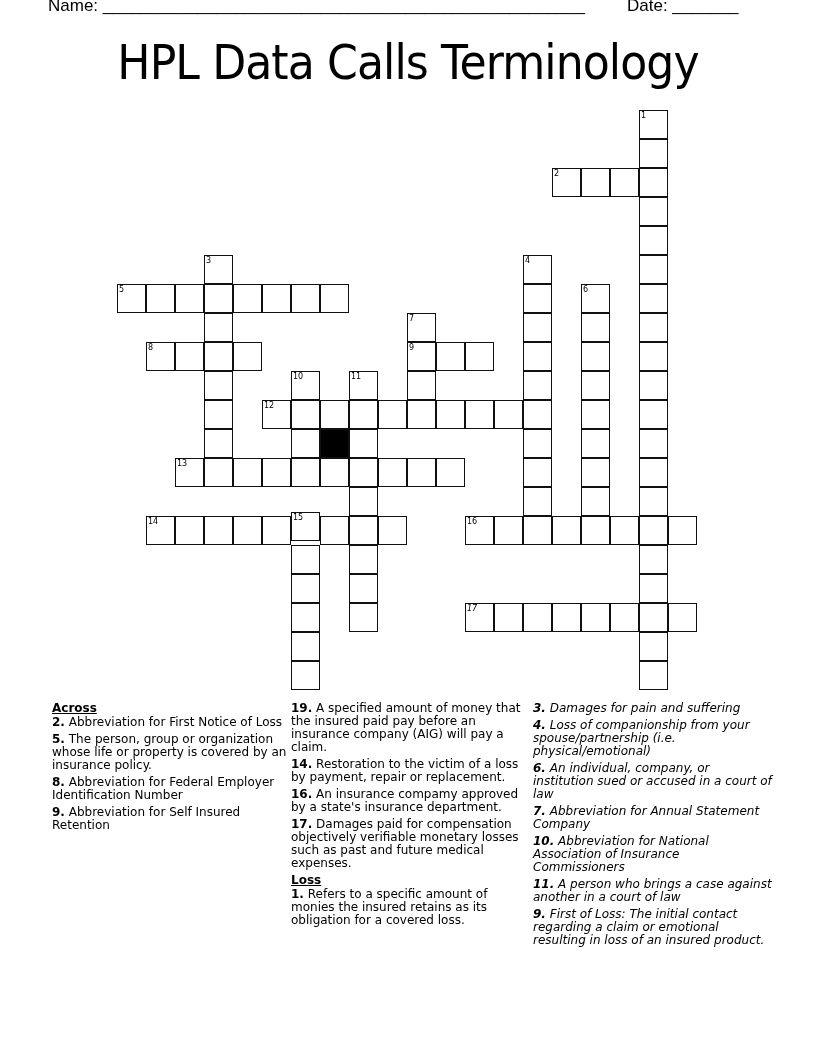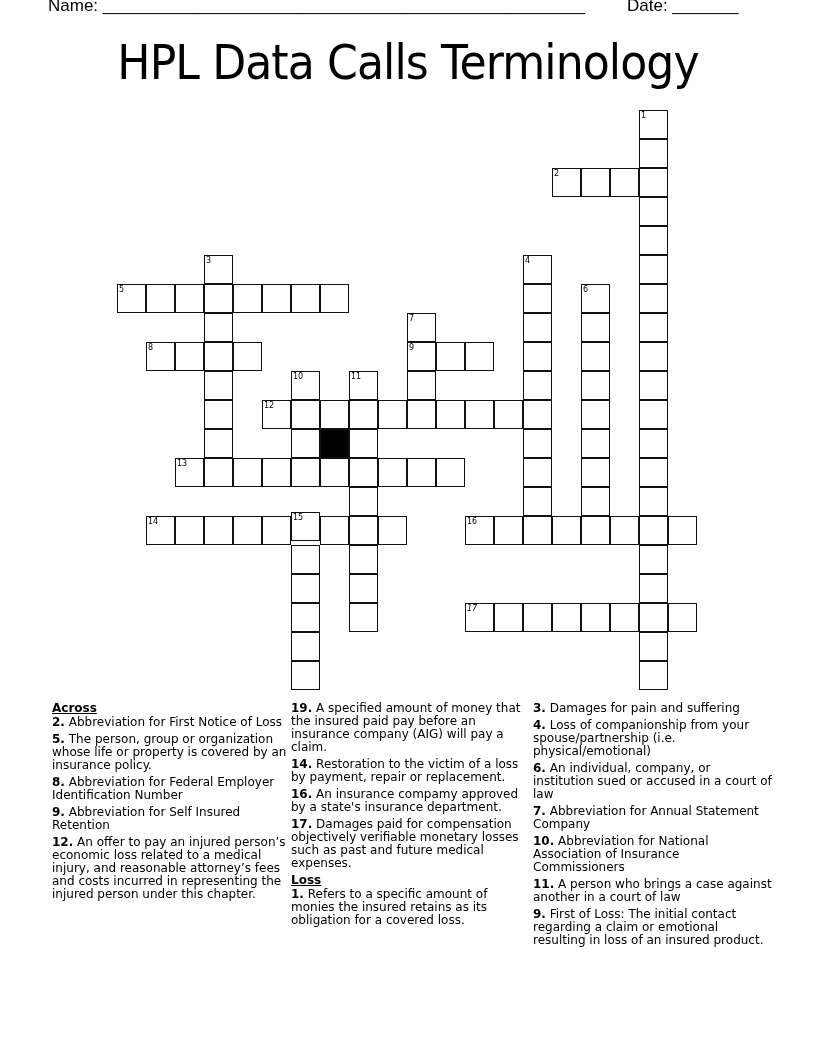--- a/index.html
+++ b/index.html
@@ -11,21 +11,21 @@
   #grid { position:absolute; left:0; top:0; width:816px; height:700px; }
   .cell { position:absolute; width:29px; height:29px; box-sizing:border-box; border:1.5px solid #111; background:#fff; }
   .cell.black { background:#000; }
   .num { position:absolute; left:1px; top:0px; font-size:8px; line-height:9px; font-family:"DejaVu Sans", sans-serif; }
   .clues { position:absolute; top:702px; font-size:12px; line-height:13px; font-family:"DejaVu Sans", sans-serif; }
   .clue { margin-bottom:4px; }
   .clue b { font-weight:bold; }
   .sec { text-decoration:underline; font-weight:bold; margin-bottom:1px; }
   #col1 { left:52px; width:236px; }
   #col2 { left:291px; width:236px; }
-  #col3 { left:533px; width:240px; }
+  #col3 { left:533px; width:240px;font-style:italic; }
 </style>
 </head>
 <body>
 
 <div class="hdr" id="name-label">Name: ___________________________________________________</div>
 <div class="hdr" id="date-label">Date: _______</div>
 
 <div class="title">HPL Data Calls Terminology</div>
 
 <div id="grid">
@@ -182,21 +182,20 @@
     <div class="cell" style="left: 668px; top: 603px;"></div>
     <div class="cell black" style="left: 320px; top: 429px;"></div>
   </div>
 
 <div class="clues" id="col1">
   <div class="sec">Across</div>
   <div class="clue"><b>2.</b> <span>Abbreviation for First Notice of Loss</span></div>
   <div class="clue"><b>5.</b> <span>The person, group or organization whose life or property is covered by an insurance policy.</span></div>
   <div class="clue"><b>8.</b> <span>Abbreviation for Federal Employer Identification Number</span></div>
   <div class="clue"><b>9.</b> <span>Abbreviation for Self Insured Retention</span></div>
-  <div class="clue"><b>12.</b> <span>An offer to pay an injured person’s economic loss related to a medical injury, and reasonable attorney’s fees and costs incurred in representing the injured person under this chapter.</span></div>
 </div>
 
 <div class="clues" id="col2">
   <div class="clue"><b>19.</b> <span>A specified amount of money that the insured paid pay before an insurance company (AIG) will pay a claim.</span></div>
   <div class="clue"><b>14.</b> <span>Restoration to the victim of a loss by payment, repair or replacement.</span></div>
   <div class="clue"><b>16.</b> <span>An insurance compamy approved by a state's insurance department.</span></div>
   <div class="clue"><b>17.</b> <span>Damages paid for compensation objectively verifiable monetary losses such as past and future medical expenses.</span></div>
   <div class="sec">Loss</div>
   <div class="clue"><b>1.</b> <span>Refers to a specific amount of monies the insured retains as its obligation for a covered loss.</span></div>
 </div>

